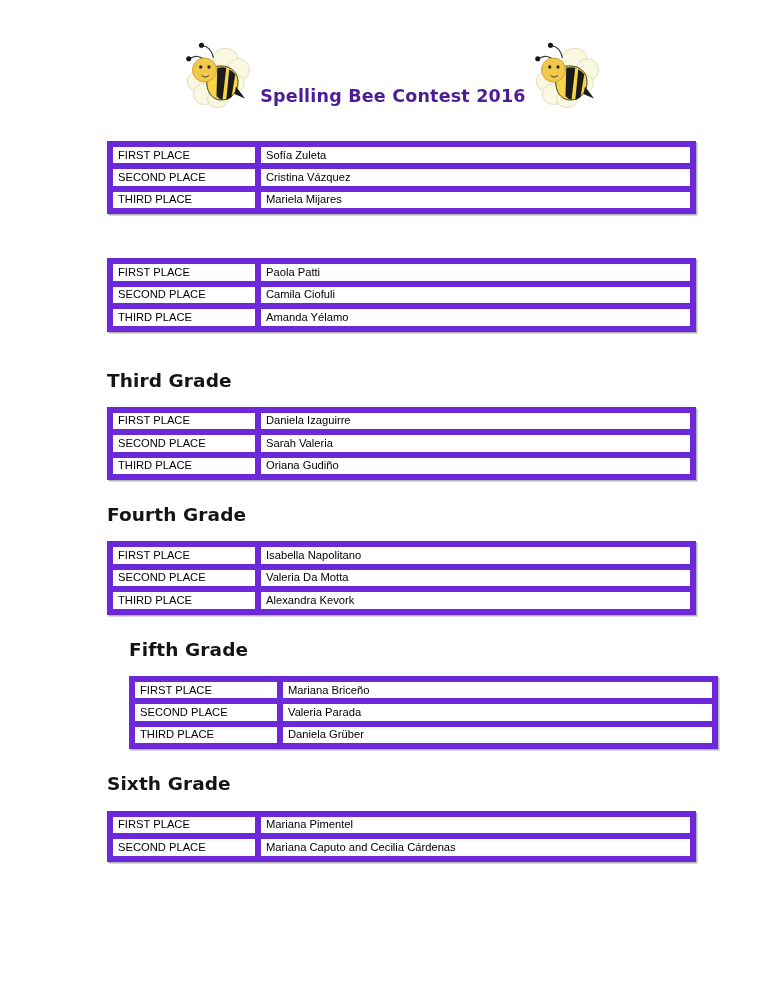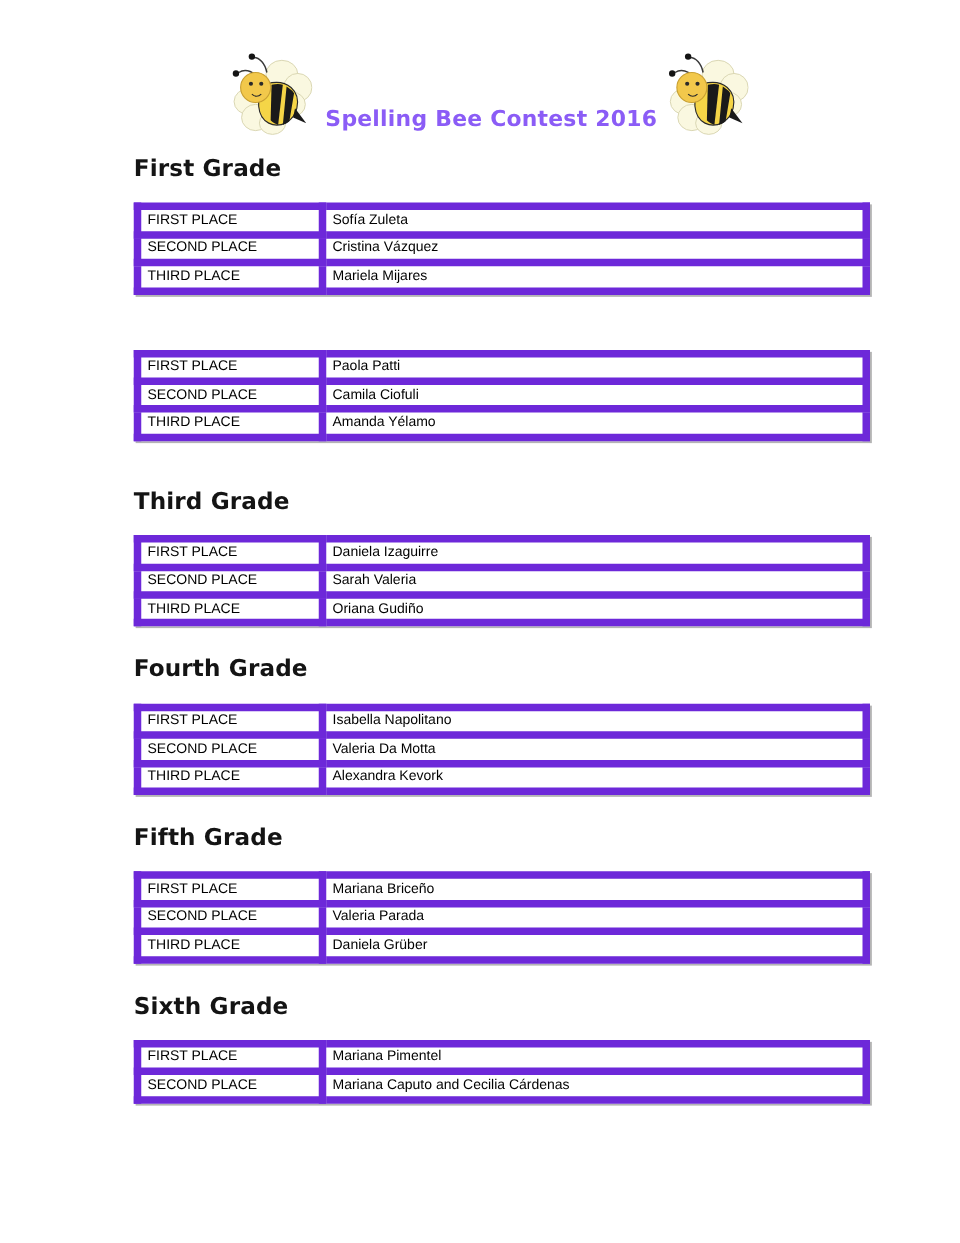--- a/index.html
+++ b/index.html
@@ -38,21 +38,21 @@
   .doc-title {
     position: absolute;
     left: 0;
     top: 86px;
     width: 768px;
     text-align: center;
     font-family: "DejaVu Sans", sans-serif;
     font-weight: bold;
     font-size: 17.5px;
     letter-spacing: 0.2px;
-    color: #8b5cf6;
+    color: #4c1d95;
     padding-left: 18px;
     box-sizing: border-box;
   }
 
   
   .content {
     position: absolute;
     left: 107px;
     top: 125px;
     width: 560px;
@@ -159,21 +159,20 @@
       <circle cx="35" cy="36" r="2.2" fill="#2a2a2a"></circle>
       <circle cx="46" cy="36" r="2.2" fill="#2a2a2a"></circle>
       <path d="M36 47 C 39 50, 43 50, 46 47" stroke="#2a2a2a" stroke-width="1.3" fill="none"></path>
     </svg>
 
     <div class="doc-title">Spelling Bee Contest 2016</div>
   </div>
 
   <div class="content" id="sections-root">
       <div class="section">
-        <div class="grade-heading">First Grade</div>
         <div class="heading-gap"></div>
         <table class="results">
           <tbody>
             <tr>
               <td class="place">FIRST PLACE</td>
               <td class="name">Sofía Zuleta</td>
             </tr>
             <tr>
               <td class="place">SECOND PLACE</td>
               <td class="name">Cristina Vázquez</td>
@@ -237,21 +236,21 @@
               <td class="place">SECOND PLACE</td>
               <td class="name">Valeria Da Motta</td>
             </tr>
             <tr>
               <td class="place">THIRD PLACE</td>
               <td class="name">Alexandra Kevork</td>
             </tr>
           </tbody>
         </table>
       </div>
-      <div class="section" style="margin-top: 24px;">
+      <div class="section" style="margin-top: 24px; margin-left: 22px;">
         <div class="grade-heading">Fifth Grade</div>
         <div class="heading-gap"></div>
         <table class="results">
           <tbody>
             <tr>
               <td class="place">FIRST PLACE</td>
               <td class="name">Mariana Briceño</td>
             </tr>
             <tr>
               <td class="place">SECOND PLACE</td>

